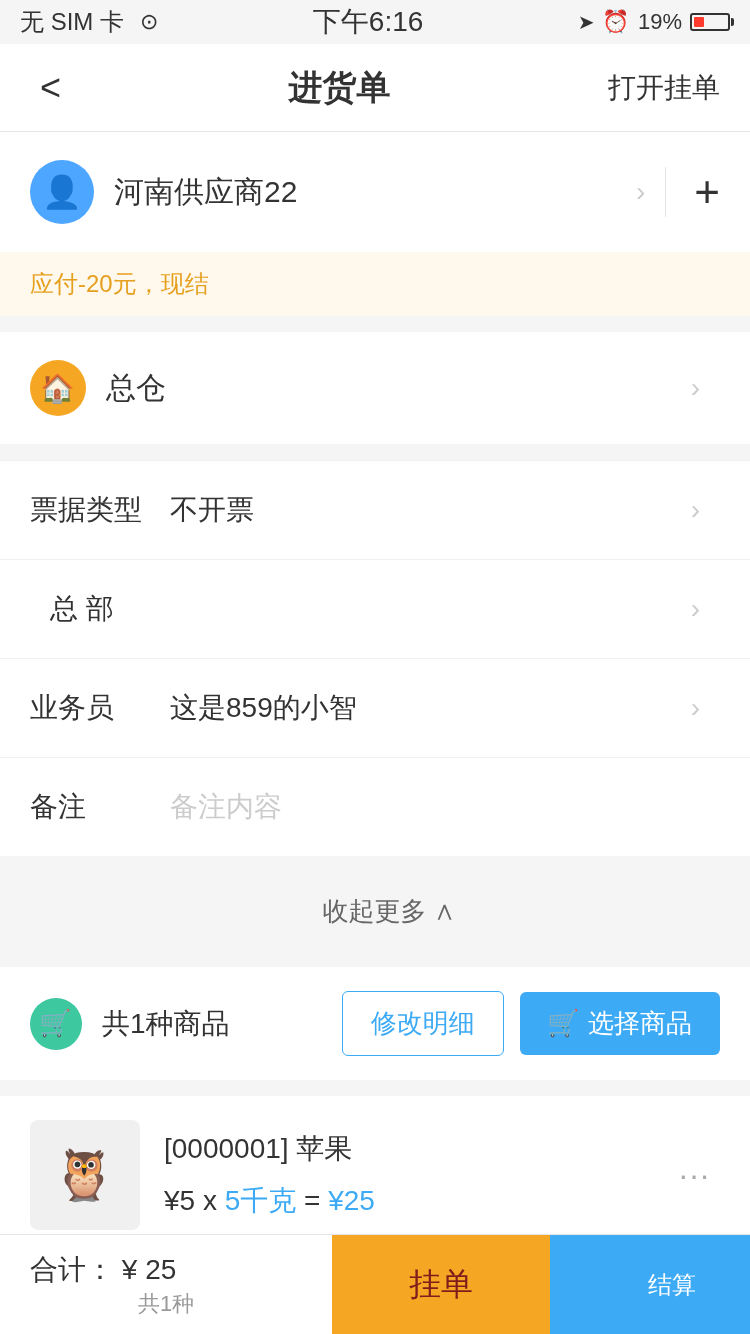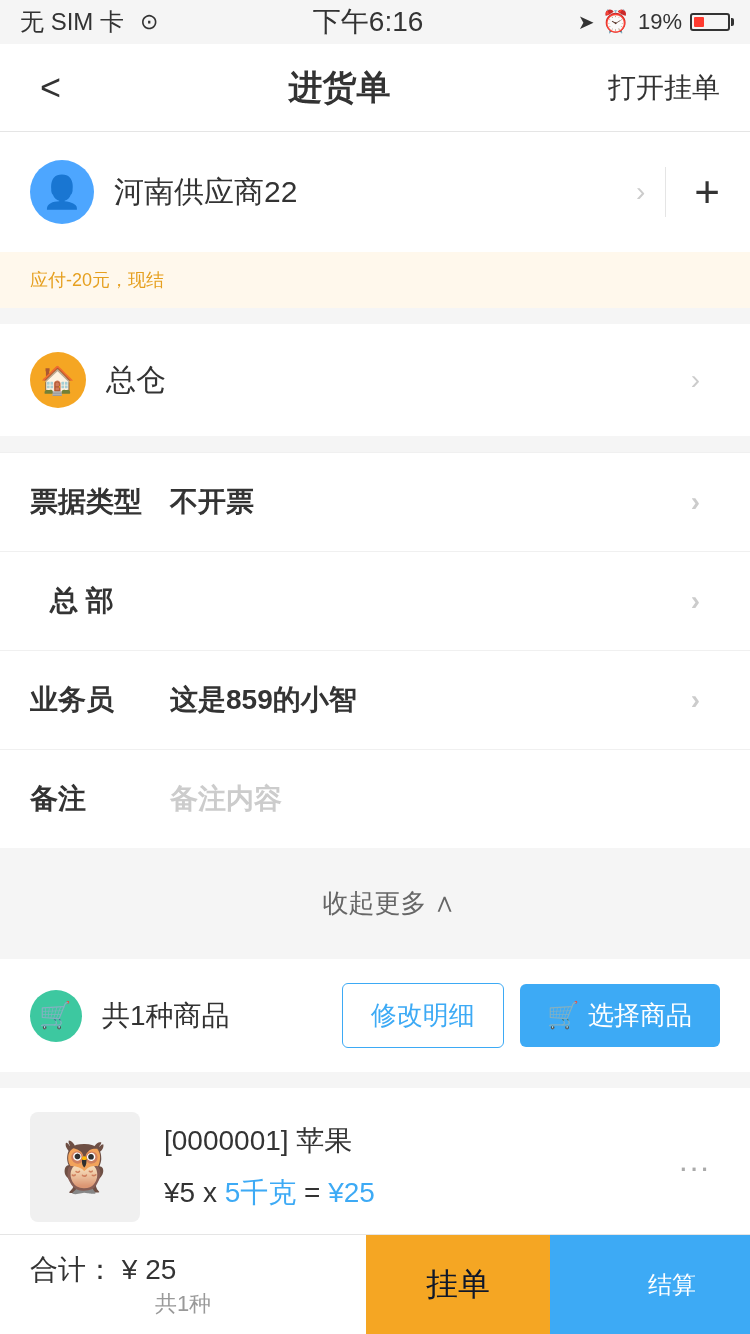--- a/index.html
+++ b/index.html
@@ -130,21 +130,21 @@
       font-size: 44px;
       color: #333;
       cursor: pointer;
       line-height: 1;
     }
 
     
     .warning-banner {
       background: #fff8ec;
       padding: 16px 30px;
-      font-size: 18px;
+      font-size: 24px;
       color: #e6a020;
     }
 
     
     .warehouse-row {
       display: flex;
       align-items: center;
       padding: 28px 30px;
       background: #fff;
     }
@@ -167,21 +167,20 @@
       color: #333;
     }
 
     
     .form-row {
       display: flex;
       align-items: center;
       padding: 30px 30px;
       background: #fff;
       border-top: 1px solid #f0f0f0;
-      font-weight: bold;
     }
     .form-label {
       width: 120px;
       font-size: 28px;
       color: #333;
       flex-shrink: 0;
     }
     .form-value {
       flex: 1;
       font-size: 28px;
@@ -315,24 +314,24 @@
     .total-section {
       flex: 1;
       padding: 0 30px;
     }
     .total-count {
       font-size: 22px;
       color: #999;
       text-align: center;
     }
     .btn-hang {
-      width: 184px;
+      width: 218px;
       height: 100px;
       background: #f5a623;
-      color: #0f172a;
+      color: #7f1d1d;
       font-size: 32px;
       display: flex;
       align-items: center;
       justify-content: center;
       cursor: pointer;
       border: none;
     }
     .btn-settle {
       width: 200px;
       height: 100px;

